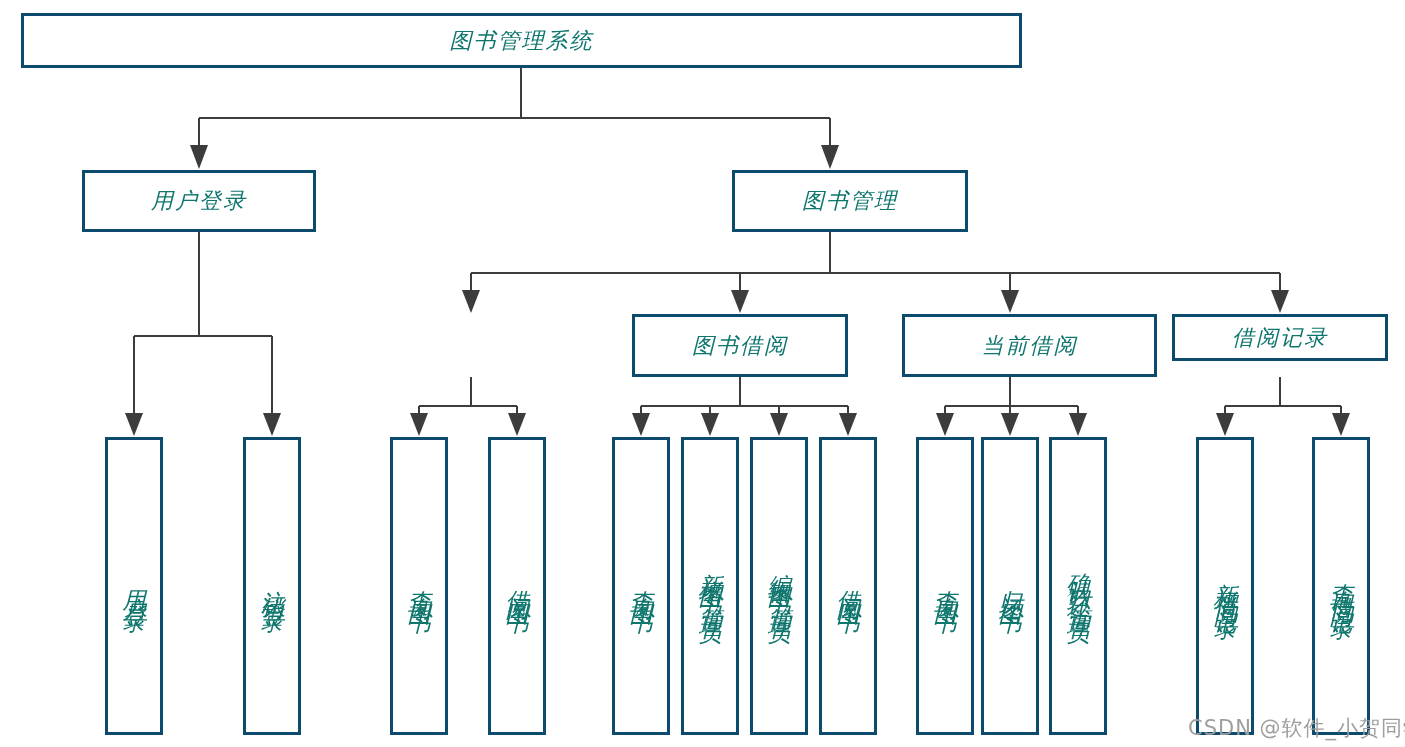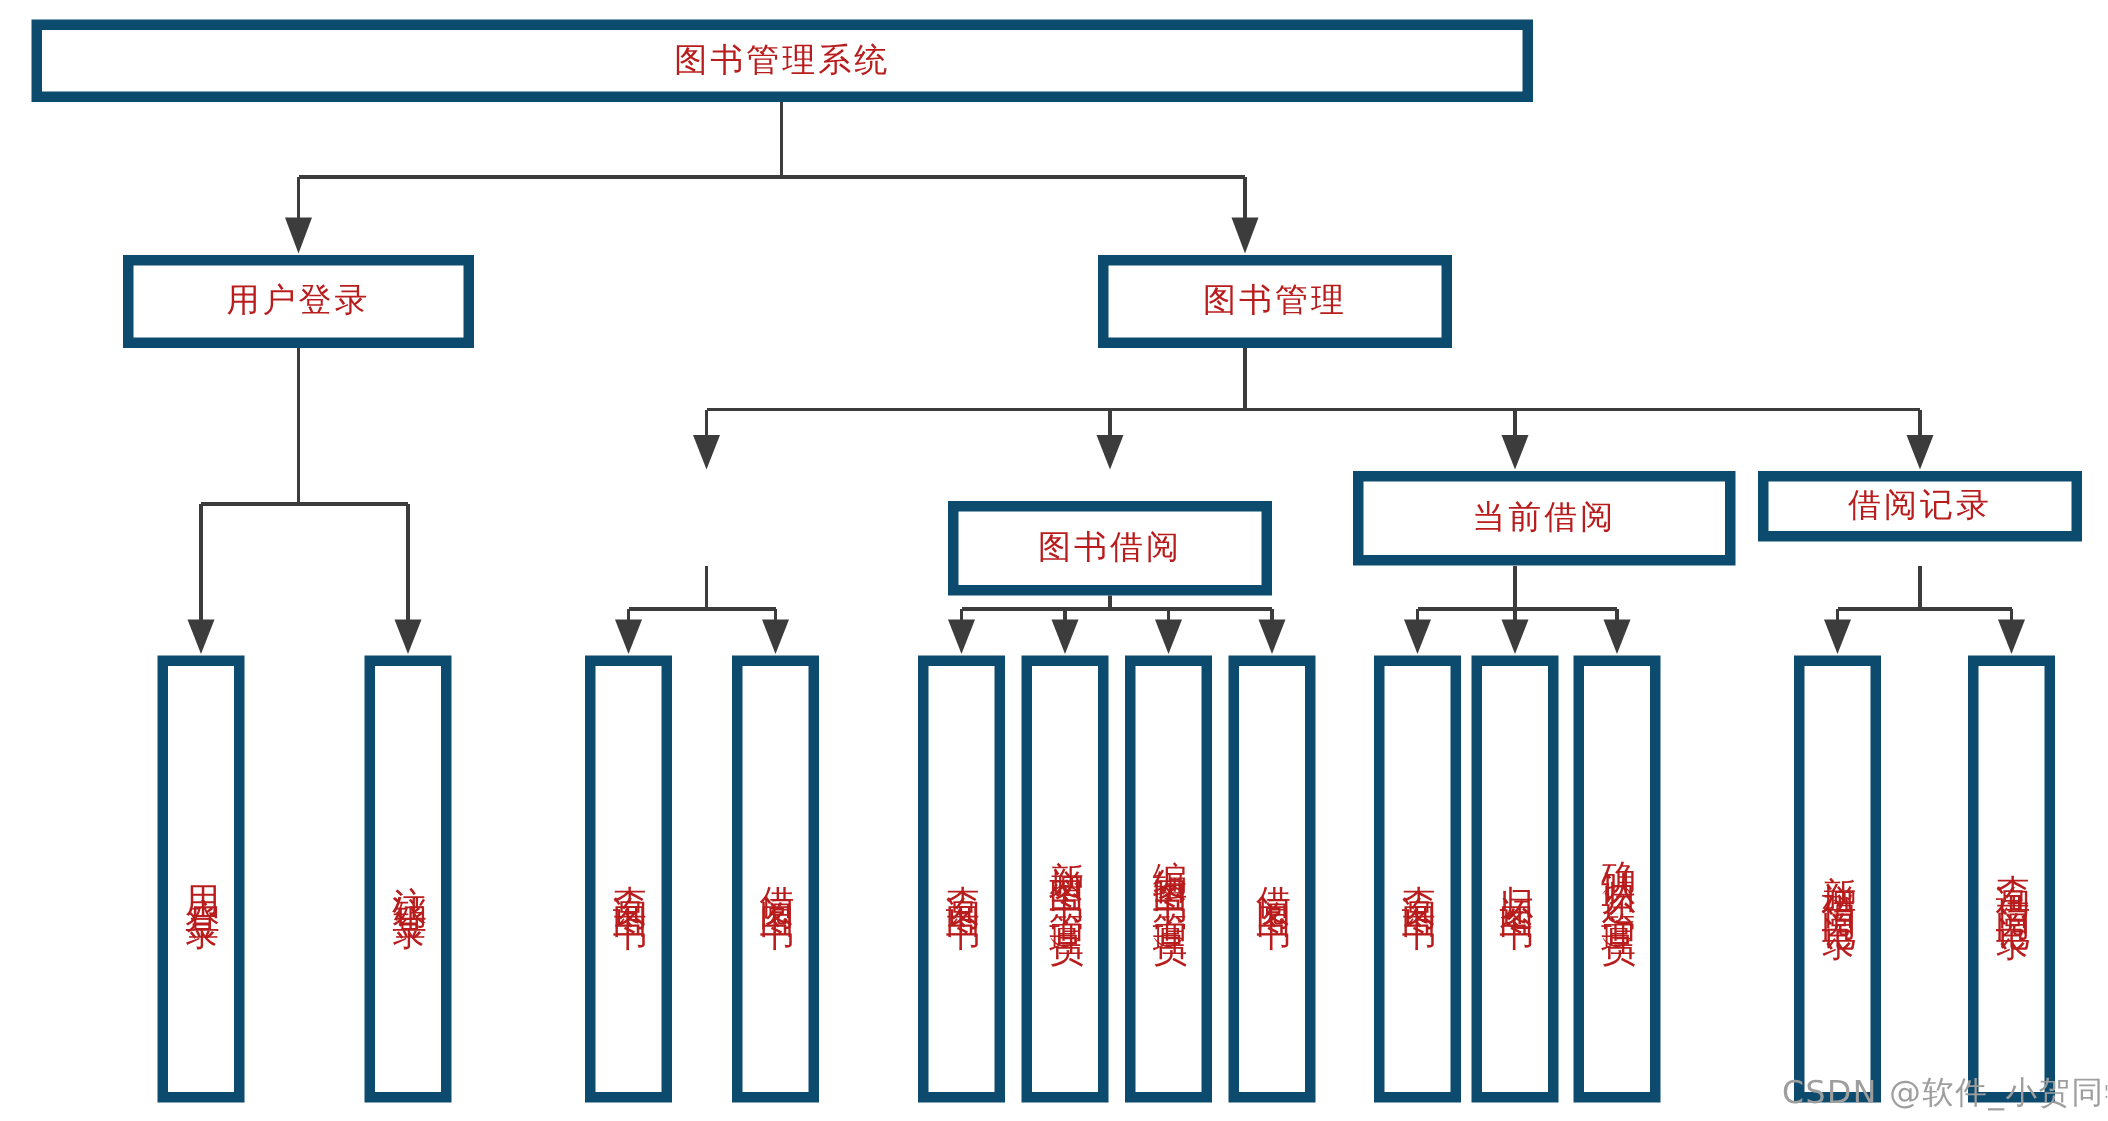--- a/index.html
+++ b/index.html
@@ -9,25 +9,26 @@
     height: 747px;
     background: #ffffff;
     font-family: "DejaVu Sans", sans-serif;
     overflow: hidden;
   }
   svg.wires { position: absolute; left: 0; top: 0; width: 1405px; height: 747px; }
   .node {
     position: absolute;
     box-sizing: border-box;
     background: #ffffff;
-    border: 7px solid #0c4a6e;
+    border: 3px solid #0c4a6e;
     display: flex;
     align-items: center;
     justify-content: center;
-    color: #b91c1c;
+    color: #0f766e;
+    font-style: italic;
   }
   .htext {
     font-size: 22px;
     letter-spacing: 2px;
     white-space: nowrap;
     line-height: 1;
   }
   .vtext {
     writing-mode: vertical-rl;
     text-orientation: mixed;
@@ -95,21 +96,21 @@
     <span class="htext">图书管理系统</span>
   </div>
 
   <div class="node" style="left:82px; top:170px; width:234px; height:62px;">
     <span class="htext">用户登录</span>
   </div>
   <div class="node" style="left:732px; top:170px; width:236px; height:62px;">
     <span class="htext">图书管理</span>
   </div>
 
-  <div class="node" style="left:632px; top:314px; width:216px; height:63px;margin-top:20px;">
+  <div class="node" style="left:632px; top:314px; width:216px; height:63px;">
     <span class="htext">图书借阅</span>
   </div>
   <div class="node" style="left:902px; top:314px; width:255px; height:63px;">
     <span class="htext">当前借阅</span>
   </div>
   <div class="node" style="left:1172px; top:314px; width:216px; height:47px;">
     <span class="htext">借阅记录</span>
   </div>
 
   <div class="node" style="left:105px; top:437px; width:58px; height:298px;">

